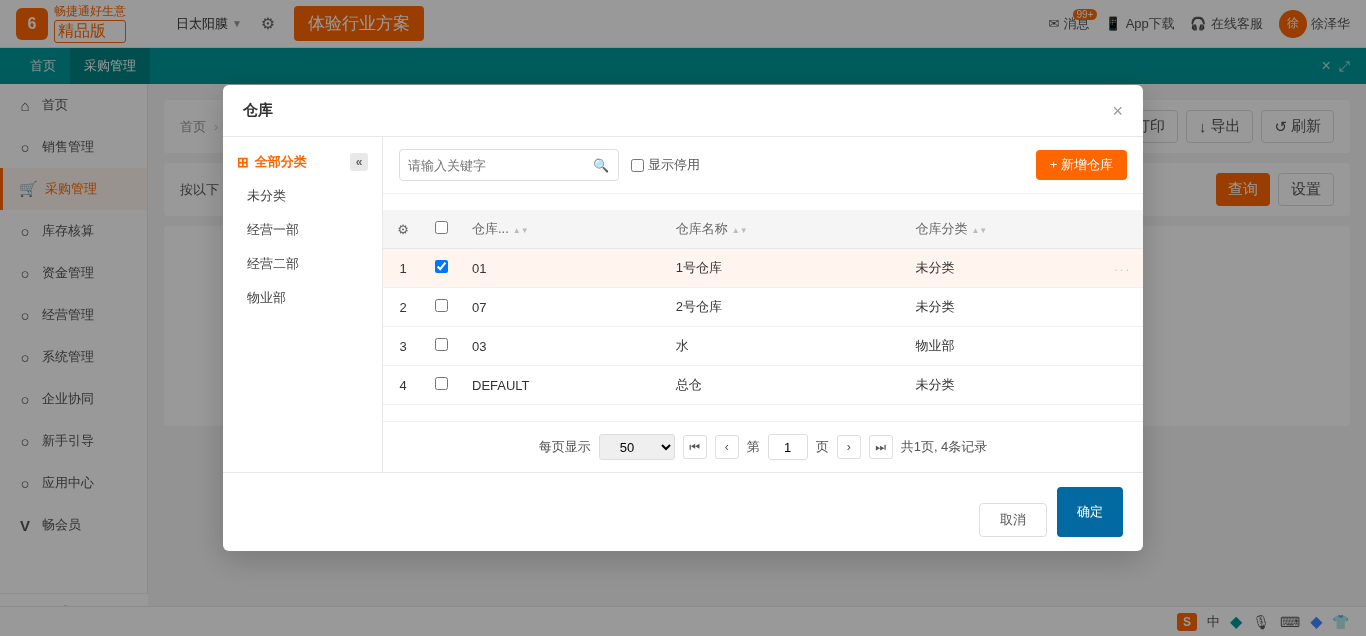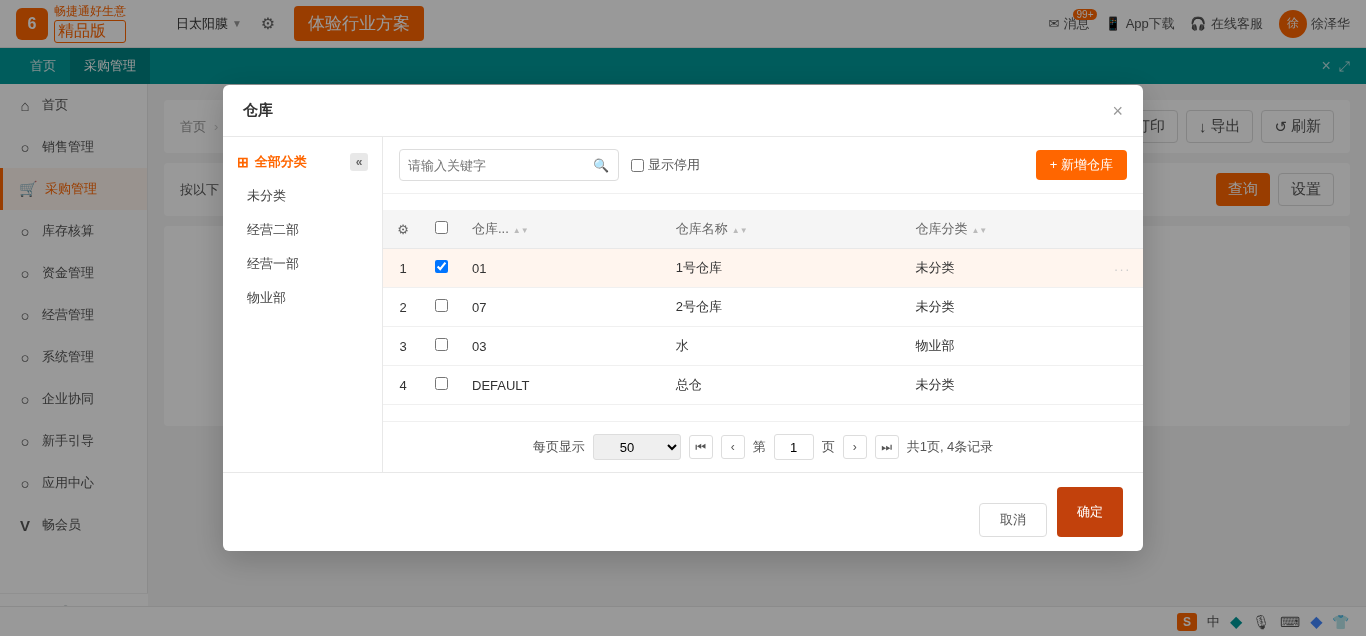--- a/index.html
+++ b/index.html
@@ -69,26 +69,26 @@
     .warehouse-table tr.highlighted td { background: #fff5ee; }
     .warehouse-table .th-gear { width: 40px; text-align: center; }
     .warehouse-table .th-cb { width: 32px; text-align: center; }
     .warehouse-table td.center { text-align: center; }
     .sort-icon { display: inline-flex; flex-direction: column; margin-left: 4px; color: #bbb; font-size: 8px; line-height: 1; }
 
     
     .pagination { padding: 12px 16px; display: flex; align-items: center; justify-content: center; gap: 8px; border-top: 1px solid #f0f0f0; font-size: 13px; color: #555; }
     .page-btn { width: 24px; height: 24px; border: 1px solid #ddd; border-radius: 3px; background: #fff; display: flex; align-items: center; justify-content: center; cursor: pointer; color: #555; font-size: 12px; }
     .page-input { width: 40px; height: 26px; border: 1px solid #ddd; border-radius: 3px; text-align: center; font-size: 13px; }
-    .per-page-select { border: 1px solid #ddd; border-radius: 3px; height: 26px; padding: 0 22px; font-size: 13px; }
+    .per-page-select { border: 1px solid #ddd; border-radius: 3px; height: 26px; padding: 0 16px; font-size: 13px; }
 
     
     .modal-footer { padding: 14px 20px; border-top: 1px solid #e8e8e8; display: flex; justify-content: flex-end; gap: 10px; }
     .btn-cancel { padding: 7px 20px; border: 1px solid #ddd; border-radius: 4px; background: #fff; cursor: pointer; font-size: 13px; color: #555; margin-top: 16px; }
-    .btn-confirm { padding: 7px 20px; border: none; border-radius: 4px; background: #c2410c; color: #fff; cursor: pointer; font-size: 13px; }
+    .btn-confirm { padding: 7px 20px; border: none; border-radius: 4px; background: #0369a1; color: #fff; cursor: pointer; font-size: 13px; }
 
     
     .status-bar { height: 32px; background: #fff; border-top: 1px solid #e8e8e8; display: flex; align-items: center; justify-content: flex-end; padding: 0 16px; gap: 12px; }
   </style>
 </head>
 <body>
 
 <div class="topbar">
   <div class="logo-area">
     <div class="logo-icon">6</div>
@@ -225,22 +225,22 @@
 
     <div class="modal-body">
 
       <div class="cat-panel">
         <div class="cat-header">
           <span style="font-size:14px;">⊞</span>
           <span>全部分类</span>
           <div class="cat-collapse">«</div>
         </div>
         <div class="cat-item">未分类</div>
+        <div class="cat-item">经营一部</div>
         <div class="cat-item">经营二部</div>
-        <div class="cat-item">经营一部</div>
         <div class="cat-item">物业部</div>
       </div>
 
       <div class="table-panel">
 
         <div class="table-toolbar">
           <div class="search-box">
             <input type="text" placeholder="请输入关键字" style="">
             <span class="search-icon">🔍</span>
           </div>

